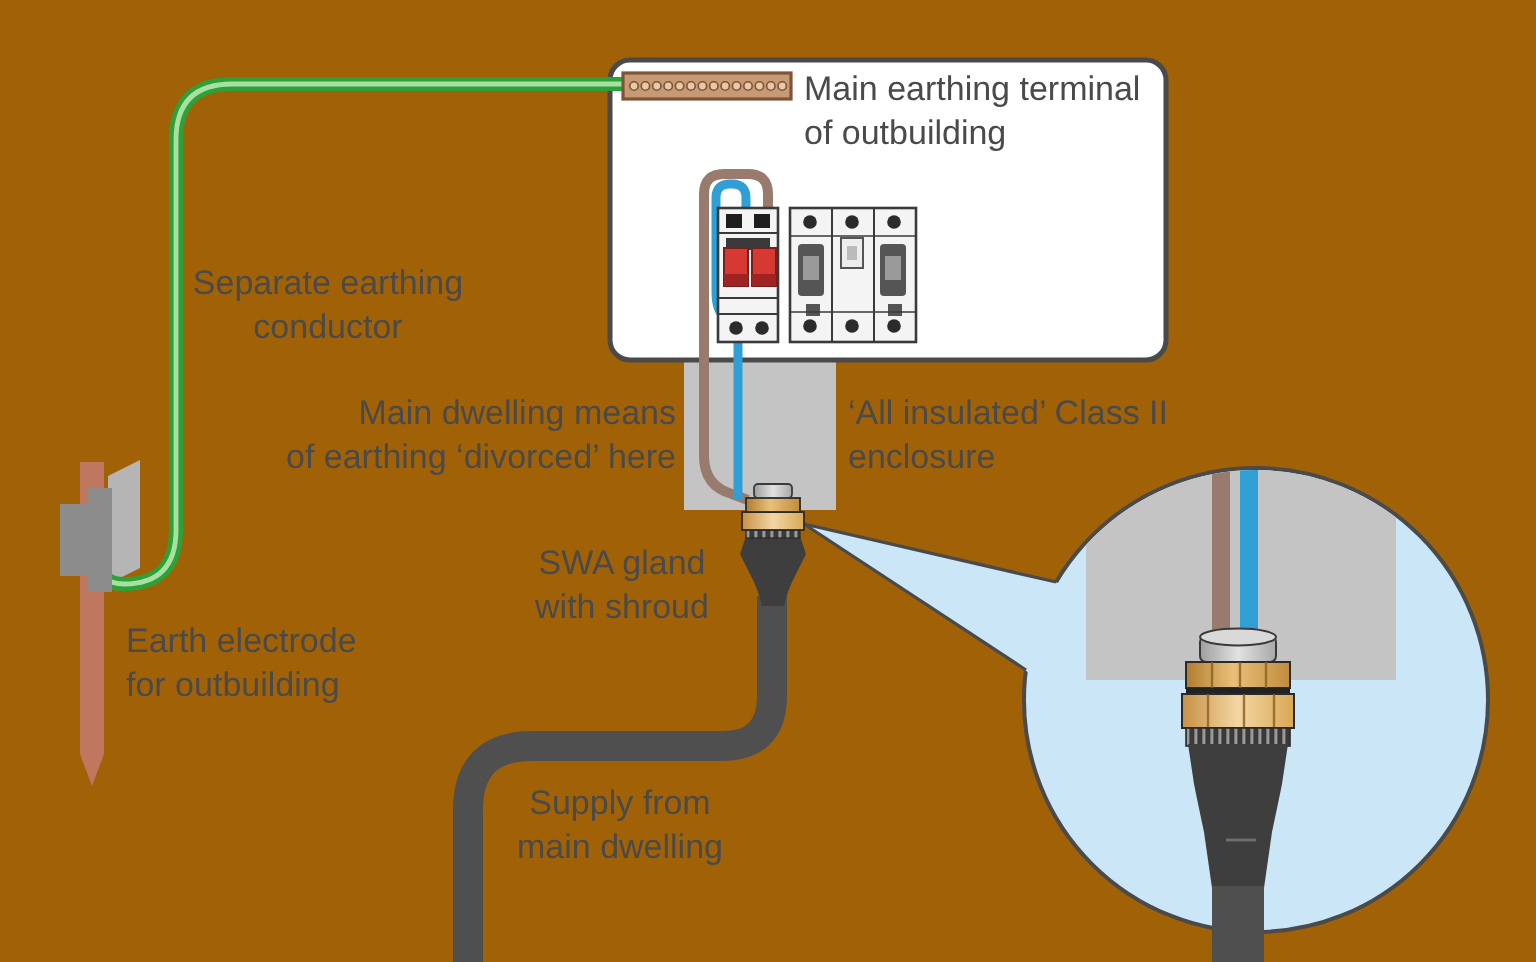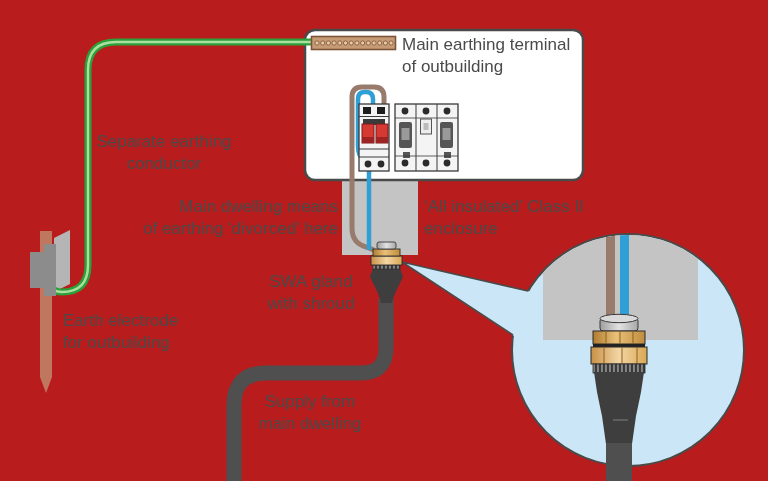--- a/index.html
+++ b/index.html
@@ -1,16 +1,16 @@
 <!DOCTYPE html>
 <html><head>
 <meta charset="utf-8">
 <style>
   html,body{margin:0;padding:0;background:#ffffff;}
-  .stage{width:768px;height:481px;position:relative;overflow:hidden;background:#b91c1c;text-decoration:underline;}
+  .stage{width:768px;height:481px;position:relative;overflow:hidden;background:#a16207;text-decoration:underline;}
   svg{display:block;}
   text{font-family:"Liberation Sans","DejaVu Sans",sans-serif;font-size:17px;fill:#4a4a4a;}
 </style>
 </head>
 <body>
 
 <div class="stage">
 <svg width="768" height="481" viewBox="0 0 768 481">
   <defs>
     <linearGradient id="silverGrad" x1="0" y1="0" x2="1" y2="0">

